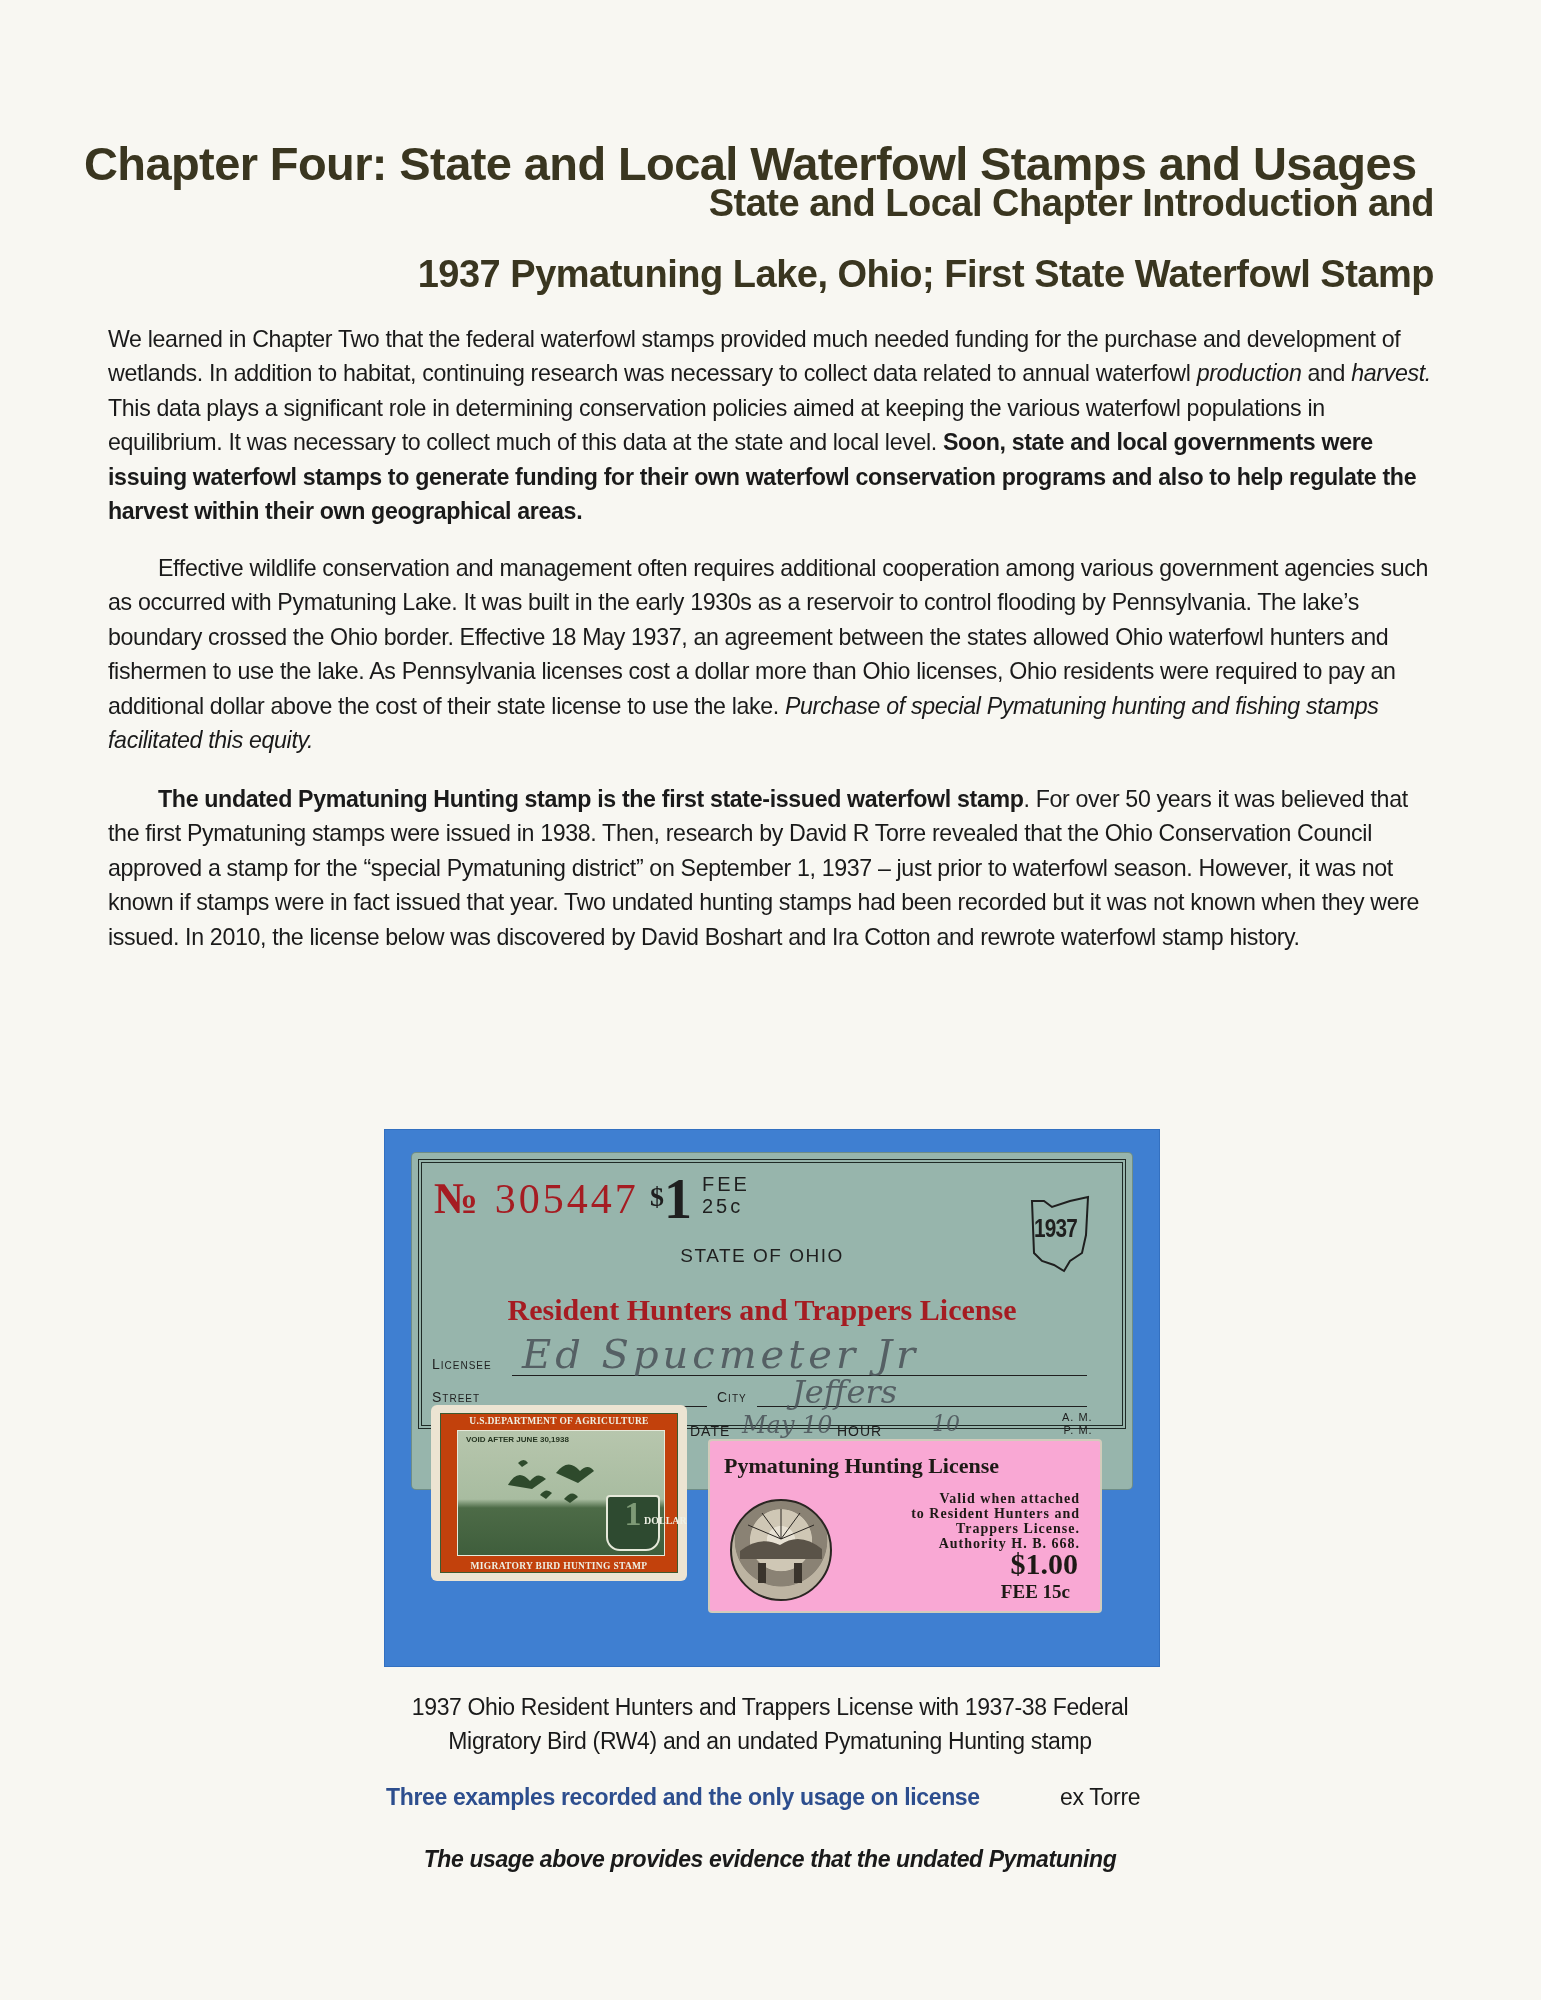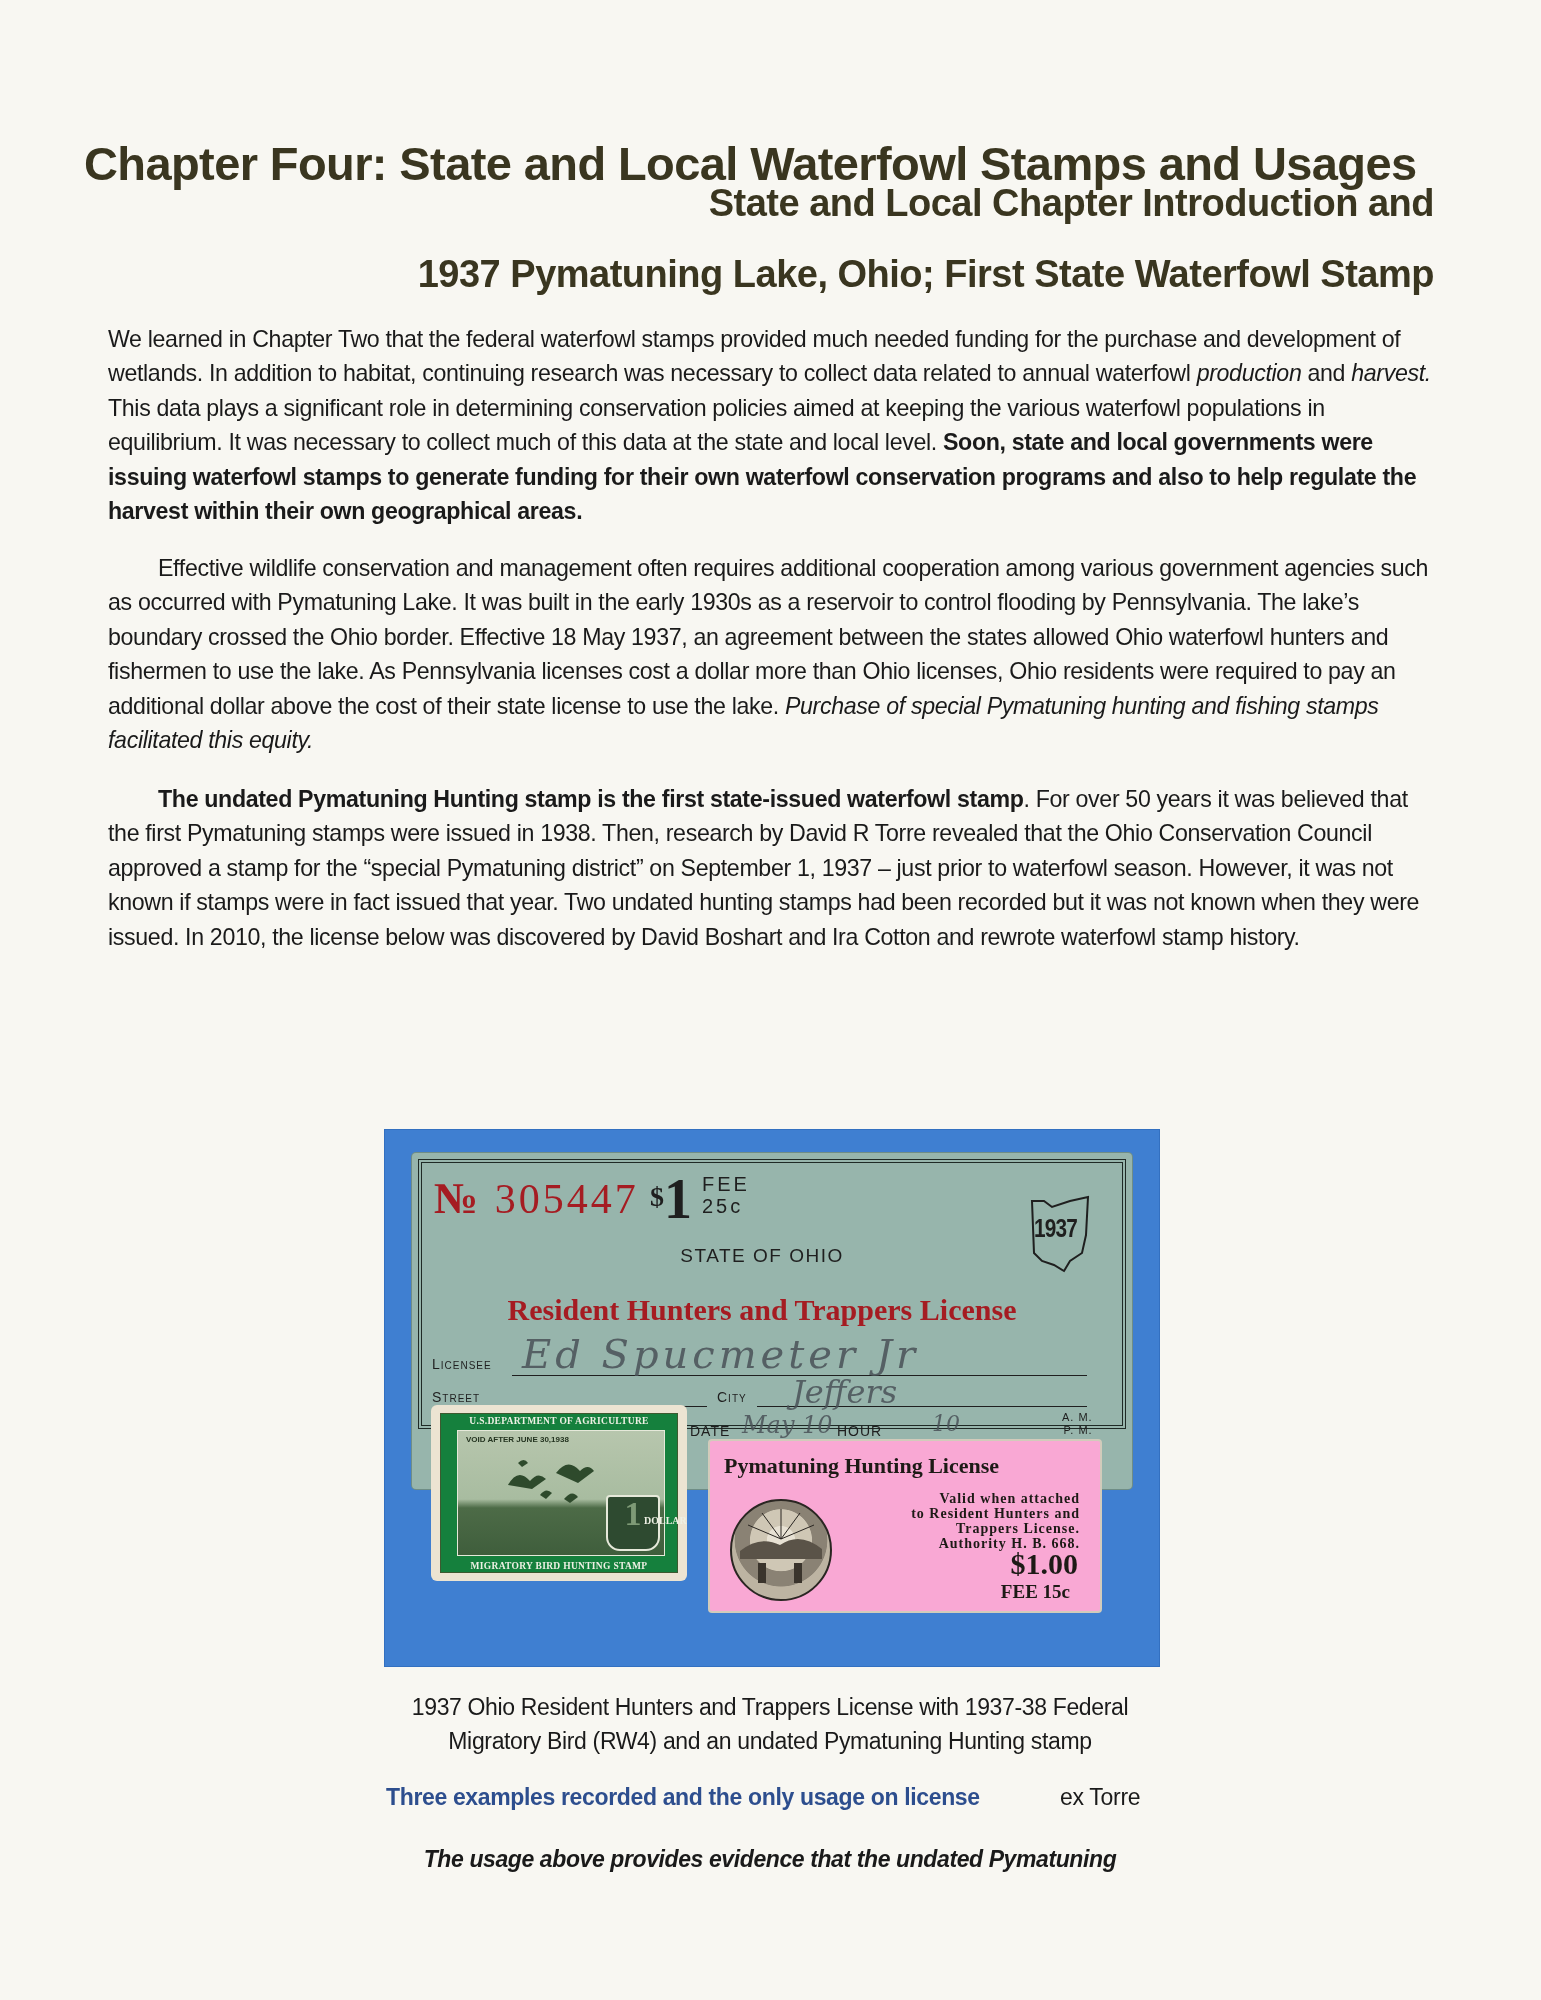--- a/index.html
+++ b/index.html
@@ -178,21 +178,21 @@
       left: 22px; top: 255px;
       width: 250px; height: 170px;
       background: #ece4d2;
       padding: 0;
       box-shadow: 0 0 0 3px #ece4d2;
       border-radius: 3px;
     }
     .fed-inner {
       position: absolute;
       left: 6px; top: 5px; right: 6px; bottom: 5px;
-      background: #15803d;
+      background: #c2410c;
       border: 1px solid #3d5a30;
     }
     .fed-top, .fed-bottom {
       position: absolute;
       left: 0; right: 0;
       text-align: center;
       font-family: "Liberation Serif", serif;
       font-weight: bold;
       font-size: 9.5px;
       letter-spacing: 0.3px;

